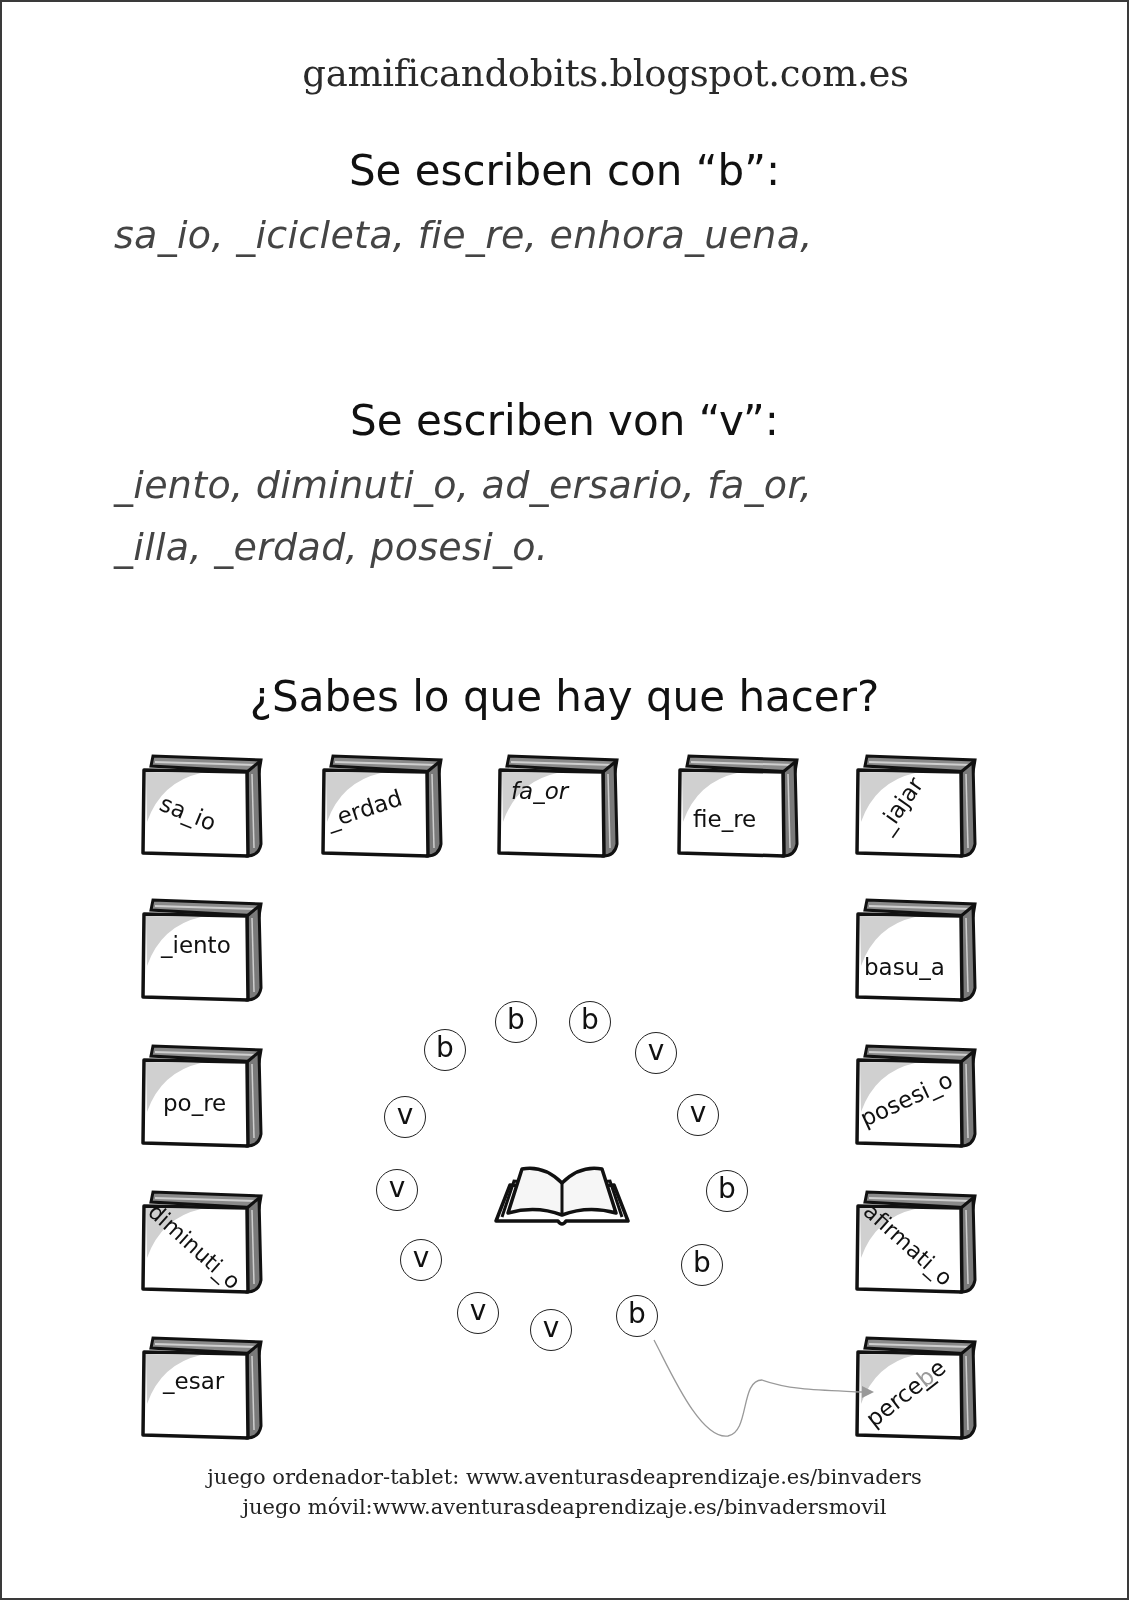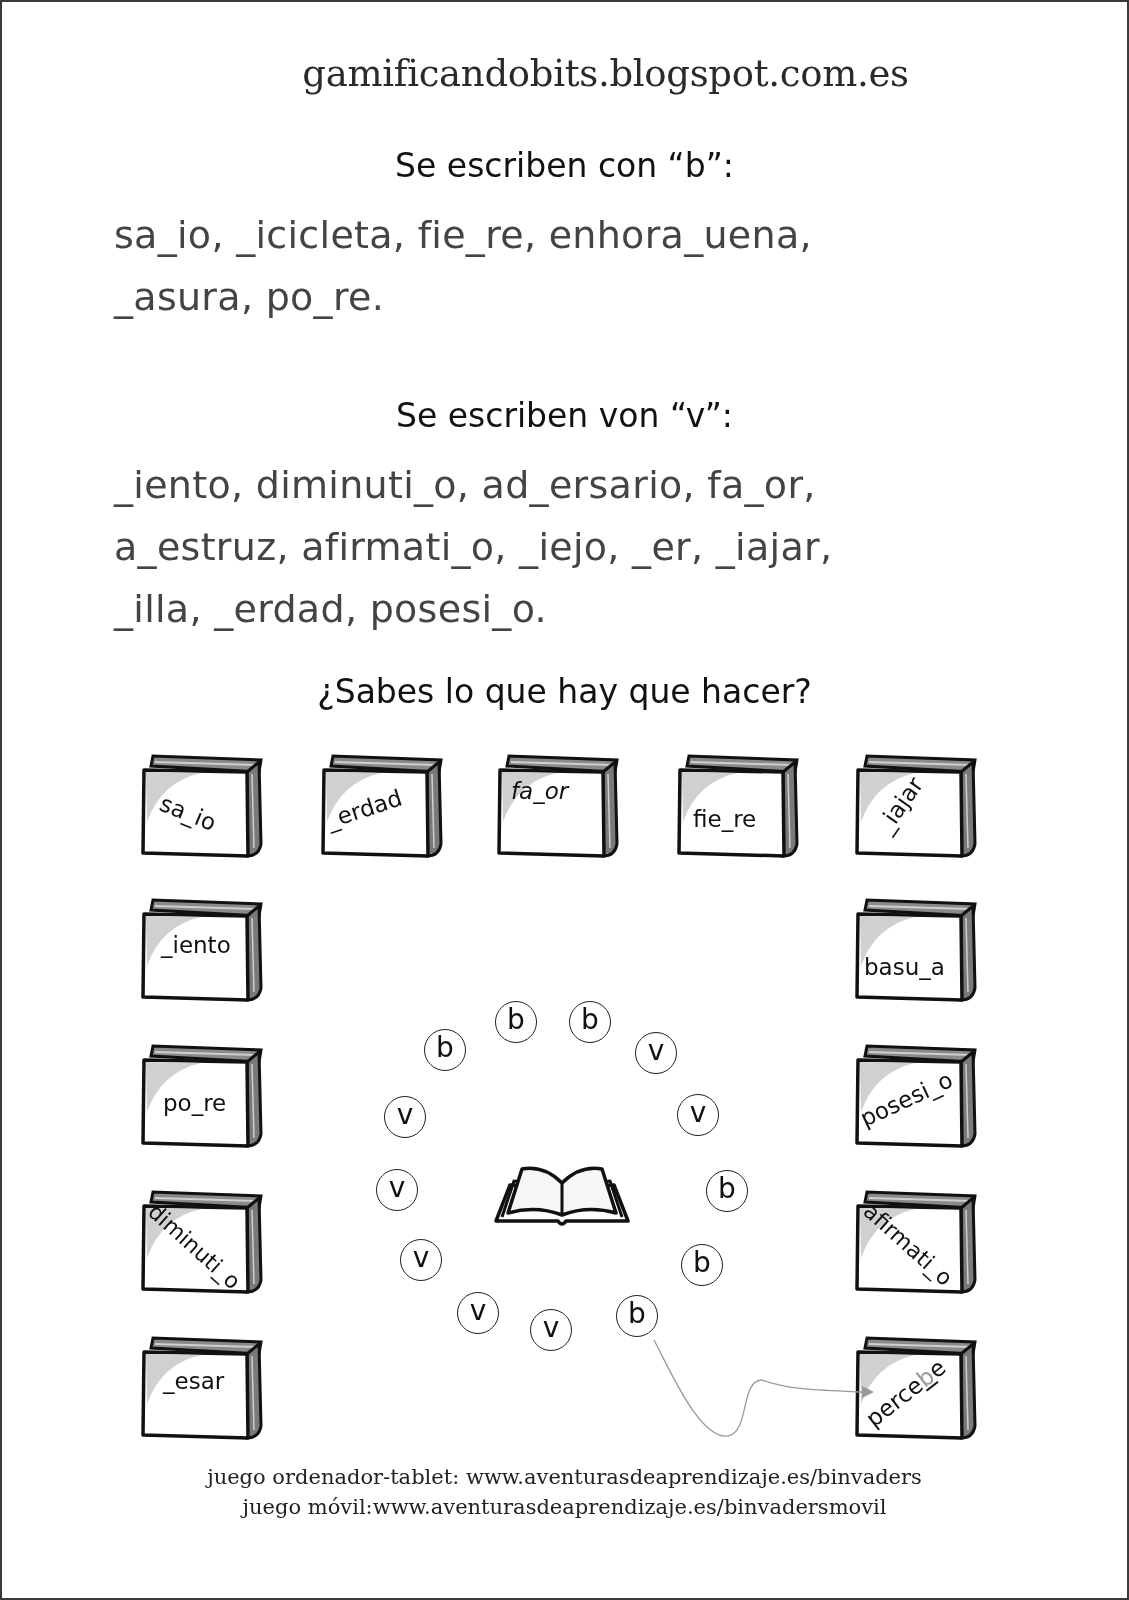--- a/index.html
+++ b/index.html
@@ -7,26 +7,27 @@
   .frame {
     position: absolute; left: 0; top: 0; width: 1125px; height: 1596px;
     border: 2px solid #3a3a3a; background: #fff;
   }
   .site-title {
     position: absolute; left: 0; width: 1129px; top: 52px; text-align: center;
     font-family: "DejaVu Serif", serif; font-size: 37px; color: #2a2a2a; letter-spacing: -0.3px; margin-left: 41px;
   }
   .heading {
     position: absolute; left: 0; width: 1129px; text-align: center;
-    font-family: "DejaVu Sans", sans-serif; font-size: 33px; color: #111;
+    font-family: "DejaVu Sans", sans-serif; font-size: 42px; color: #111;
   }
   .words {
     position: absolute; left: 114px; width: 920px;
     font-family: "DejaVu Sans", sans-serif; font-size: 38px; line-height: 62px; color: #444;
     letter-spacing: 0.3px;
+    font-style: italic;
   }
   .book {
     position: absolute; width: 122px; height: 106px;
   }
   .book svg { position: absolute; left: 0; top: 0; }
   .book .label {
     position: absolute; font-family: "DejaVu Sans", sans-serif; font-size: 23px; color: #111;
     white-space: nowrap; transform-origin: center center;
   }
   .circle {
@@ -43,27 +44,25 @@
 </head>
 <body>
 
 <div class="frame"></div>
 
 <div class="site-title">gamificandobits.blogspot.com.es</div>
 
 <div class="heading" style="top:146px;">Se escriben con “b”:</div>
 <div class="words" style="top:204px;">
   <div>sa_io, _icicleta, fie_re, enhora_uena,</div>
-  <div>_asura, po_re.</div>
 </div>
 
 <div class="heading" style="top:396px;">Se escriben von “v”:</div>
 <div class="words" style="top:454px;">
   <div>_iento, diminuti_o, ad_ersario, fa_or,</div>
-  <div>a_estruz, afirmati_o, _iejo, _er, _iajar,</div>
   <div>_illa, _erdad, posesi_o.</div>
 </div>
 
 <div class="heading" style="top:672px;">¿Sabes lo que hay que hacer?</div>
 
 <svg width="0" height="0" style="position:absolute">
   <defs>
     <g id="bookshape">
 
       <path d="M10 14 L12 4 L120 8 L118 20 Z" fill="#8a8a8a" stroke="#111" stroke-width="3"></path>

